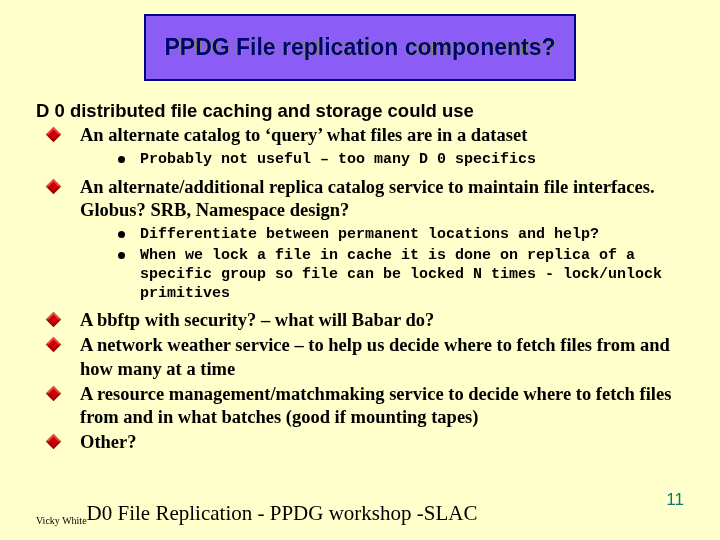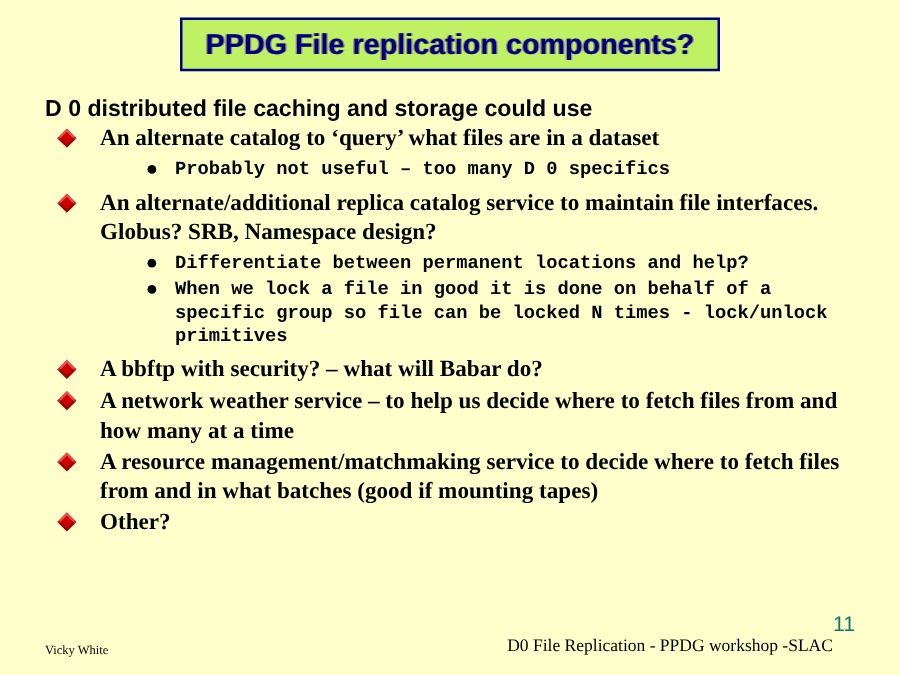--- a/index.html
+++ b/index.html
@@ -11,22 +11,22 @@
     overflow: hidden;
   }
   .slide {
     width: 720px;
     height: 540px;
     padding: 14px 36px 0 36px;
     position: relative;
   }
   .title-box {
     border: 2px solid #000080;
-    background: #bef264;
-    padding: 6px 18px;
+    background: #8b5cf6;
+    padding: 18px 18px;
     margin: 0 auto 18px auto;
     width: fit-content;
   }
   .title-box h1 {
     font-size: 23px;
     font-weight: bold;
     text-align: center;
     position: relative;
     color: #000080;
   }
@@ -109,22 +109,22 @@
     display: flex;
     align-items: flex-end;
     font-family: "Times New Roman", Times, serif;
   }
   .footer .author {
     font-size: 10px;
     color: #000;
   }
   .footer .center {
     flex: 1;
-    text-align: right;
-    font-size: 14px;
+    text-align: left;
+    font-size: 21px;
     color: #000;
     margin-top: 25px;
   }
   .footer .pagenum {
     font-size: 17px;
     color: #0f766e;
     font-family: Arial, Helvetica, sans-serif;
     position: relative;
     top: -16px;
   }
@@ -167,21 +167,21 @@
       <div class="item">
         <div class="dot">
             <span></span>
           </div>
         <div class="txt">Differentiate between permanent locations and help?</div>
       </div>
       <div class="item">
         <div class="dot">
             <span></span>
           </div>
-        <div class="txt">When we lock a file in good it is done on behalf of a specific group so file can be locked N times  - lock/unlock primitives</div>
+        <div class="txt">When we lock a file in cache it is done on replica of a specific group so file can be locked N times  - lock/unlock primitives</div>
       </div>
     </div>
 
     <div class="item">
       <div class="dia">
           <span class="diamond"></span>
         </div>
       <div class="txt">A bbftp with security? – what will Babar do?</div>
     </div>
     <div class="item">

